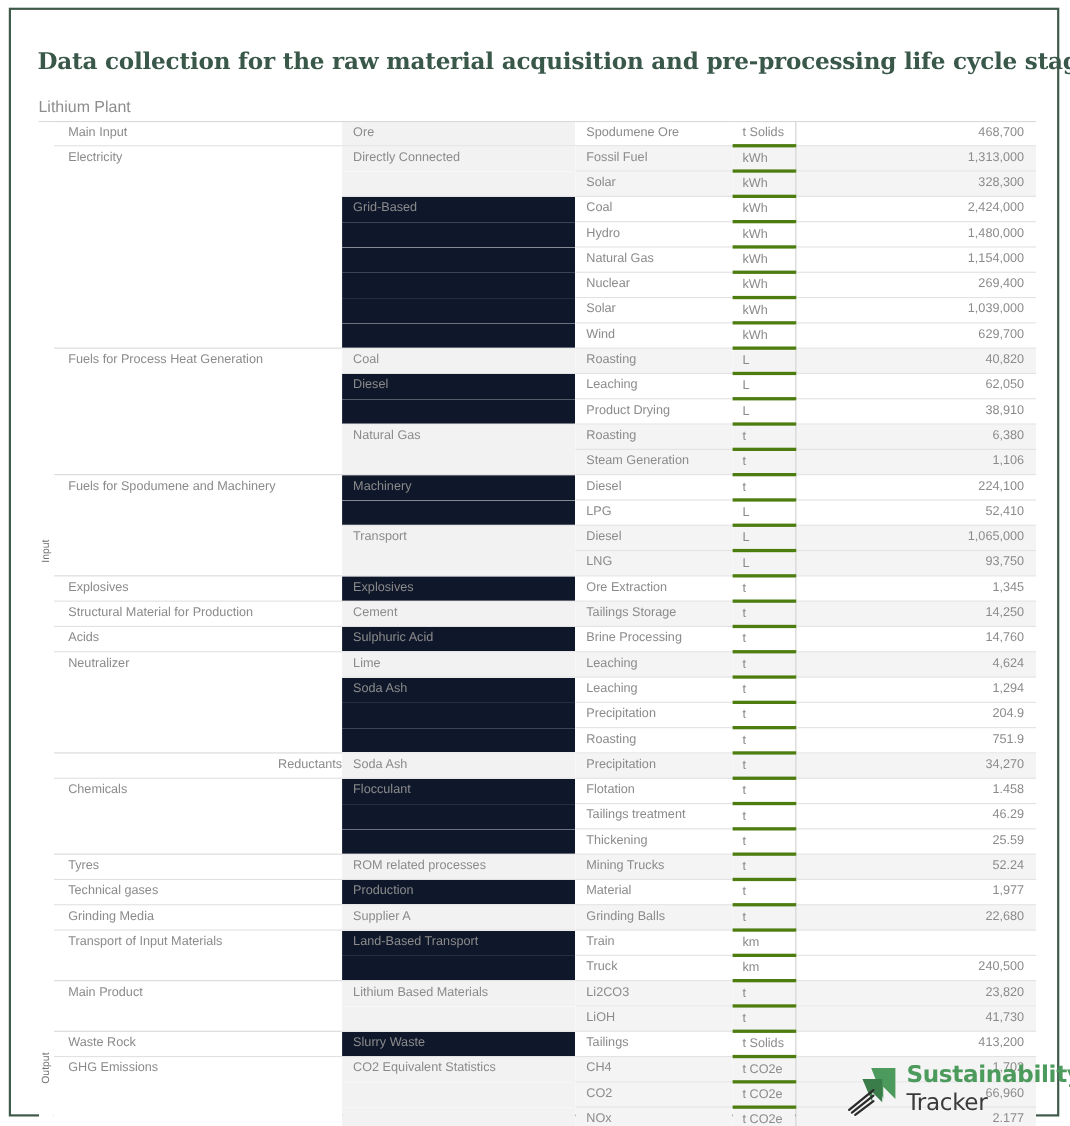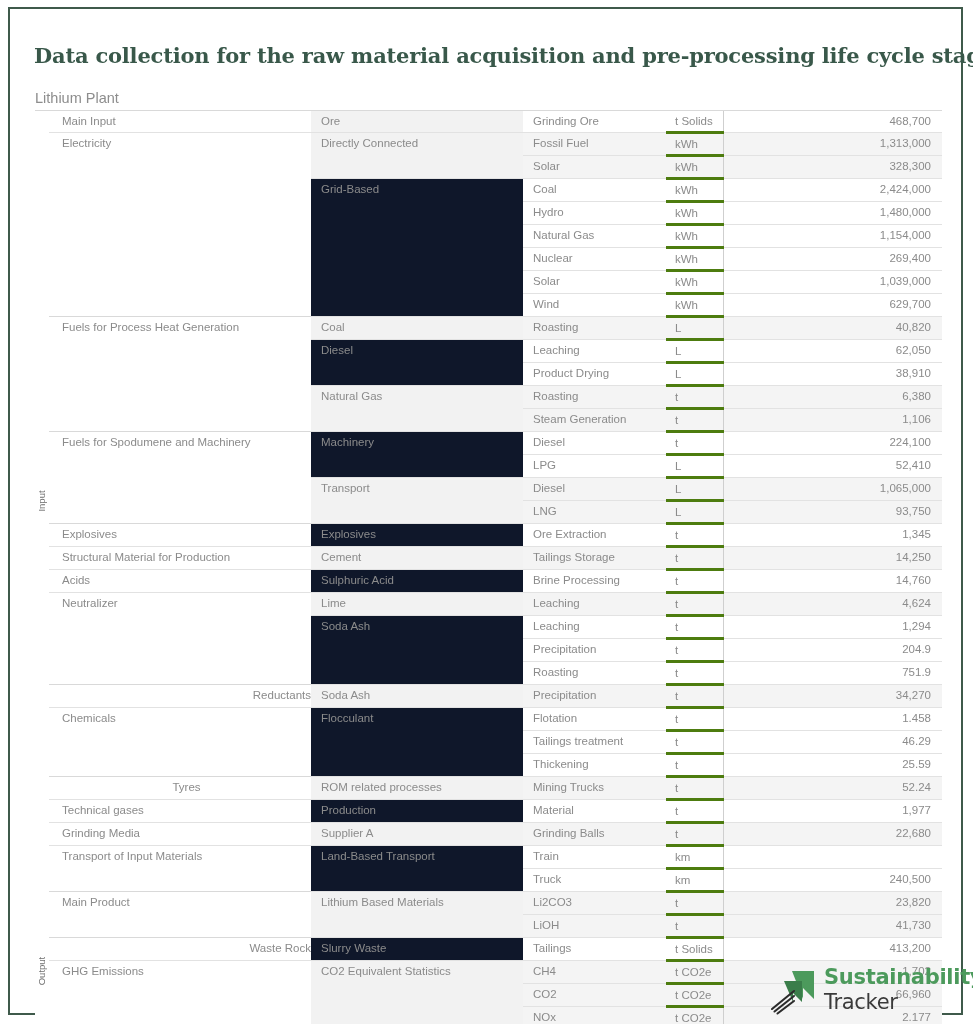--- a/index.html
+++ b/index.html
@@ -190,21 +190,21 @@
             <col class="c-unit">
             <col class="c-val">
       </colgroup>
       <tbody id="table-body">
             <tr class="rowplain first-row grouptop">
               <td class="cell-axis" rowspan="34">
                 <span class="axis-label">Input</span>
               </td>
               <td class="cell-cat" style="border-top: 1px solid rgb(217, 217, 217);">Main Input</td>
               <td class="cell-sub shade">Ore</td>
-              <td class="cell-proc">Grinding Ore</td>
+              <td class="cell-proc">Spodumene Ore</td>
               <td class="cell-unit">t Solids</td>
               <td class="cell-val">468,700</td>
             </tr>
             <tr class="rowshade">
               <td class="cell-cat">Electricity</td>
               <td class="cell-sub shade">Directly Connected</td>
               <td class="cell-proc">Fossil Fuel</td>
               <td class="cell-unit">kWh</td>
               <td class="cell-val">1,313,000</td>
             </tr>
@@ -391,21 +391,21 @@
               <td class="cell-val">46.29</td>
             </tr>
             <tr class="rowplain">
               <td class="cell-cat" style="border-top: none;"></td>
               <td class="cell-sub plain" style="border-top: none;"></td>
               <td class="cell-proc">Thickening</td>
               <td class="cell-unit">t</td>
               <td class="cell-val">25.59</td>
             </tr>
             <tr class="rowshade grouptop">
-              <td class="cell-cat" style="border-top: 1px solid rgb(217, 217, 217); text-align: center;">Tyres</td>
+              <td class="cell-cat" style="border-top: 1px solid rgb(217, 217, 217);">Tyres</td>
               <td class="cell-sub shade">ROM related processes</td>
               <td class="cell-proc">Mining Trucks</td>
               <td class="cell-unit">t</td>
               <td class="cell-val">52.24</td>
             </tr>
             <tr class="rowplain">
               <td class="cell-cat">Technical gases</td>
               <td class="cell-sub plain">Production</td>
               <td class="cell-proc">Material</td>
               <td class="cell-unit">t</td>
@@ -443,21 +443,21 @@
               <td class="cell-val">23,820</td>
             </tr>
             <tr class="rowshade">
               <td class="cell-cat" style="border-top: none;"></td>
               <td class="cell-sub shade" style="border-top: none;"></td>
               <td class="cell-proc">LiOH</td>
               <td class="cell-unit">t</td>
               <td class="cell-val">41,730</td>
             </tr>
             <tr class="rowplain grouptop">
-              <td class="cell-cat" style="border-top: 1px solid rgb(217, 217, 217); text-align: right;">Waste Rock</td>
+              <td class="cell-cat" style="border-top: 1px solid rgb(217, 217, 217);">Waste Rock</td>
               <td class="cell-sub plain">Slurry Waste</td>
               <td class="cell-proc">Tailings</td>
               <td class="cell-unit">t Solids</td>
               <td class="cell-val">413,200</td>
             </tr>
             <tr class="rowshade">
               <td class="cell-cat">GHG Emissions</td>
               <td class="cell-sub shade">CO2 Equivalent Statistics</td>
               <td class="cell-proc">CH4</td>
               <td class="cell-unit">t CO2e</td>

